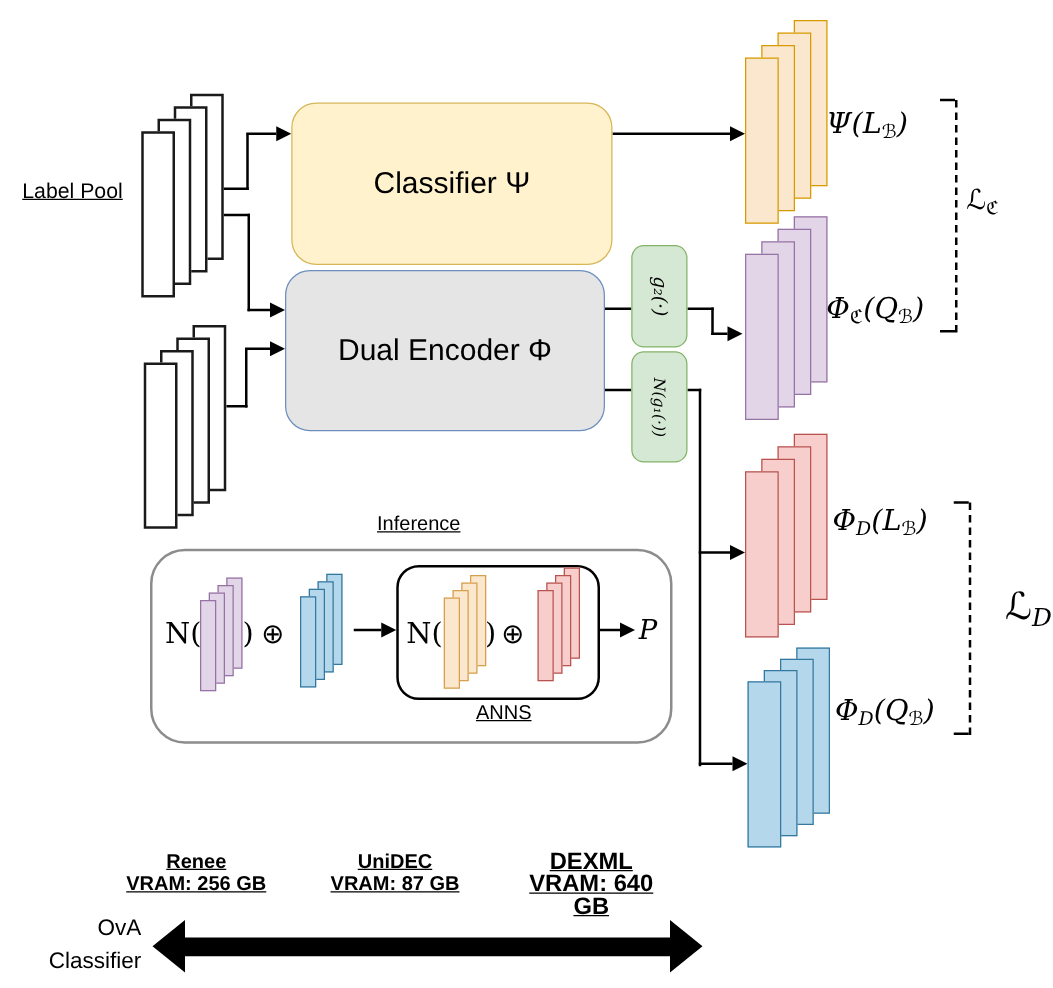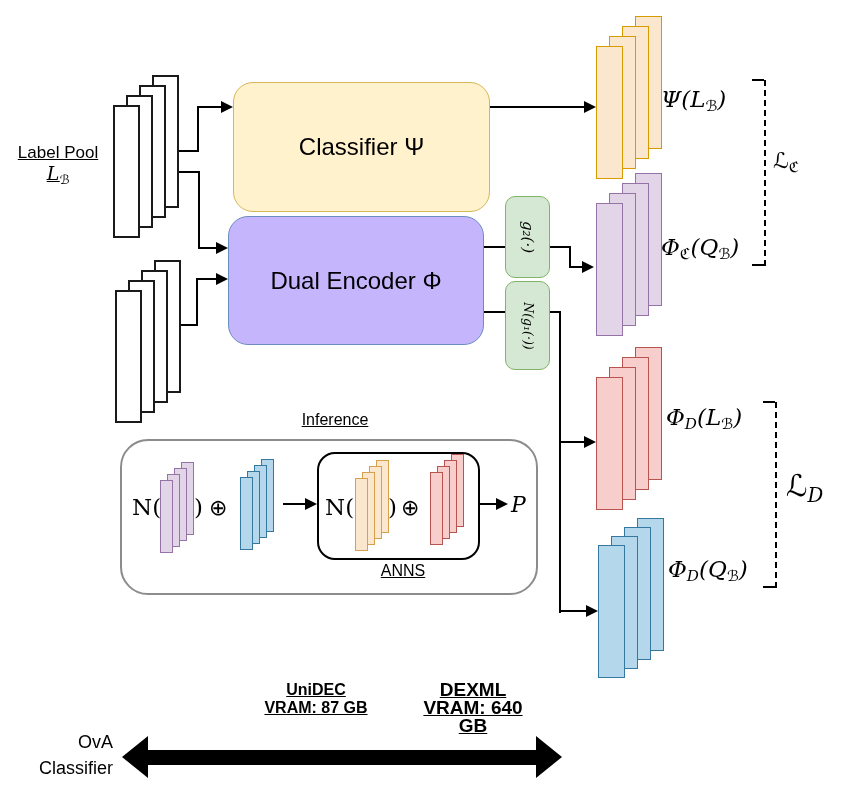--- a/index.html
+++ b/index.html
@@ -58,41 +58,40 @@
 
   <div class="hl" style="left:550px;top:311px;width:11px;"></div>
   <div class="vl" style="left:559px;top:311px;height:302px;"></div>
   <div class="hl" style="left:559px;top:441px;width:25px;"></div>
   <div class="arr" style="left:584px;top:436px;"></div>
   <div class="hl" style="left:559px;top:610px;width:27px;"></div>
   <div class="arr" style="left:586px;top:605px;"></div>
 
   <div class="abs ctr" style="left:6px;top:142px;width:104px;font-size:17px;line-height:21px;">
     <div>Label Pool</div>
-    <div class="math" style="font-size:19px;"><span>L</span><span class="sb">ℬ</span></div>
   </div>
   <div class="stack" style="left:113px;top:75px;">
       <div class="card" style="left: 39px; top: 0px; width: 27px; height: 133px; background: rgb(255, 255, 255); border: 2px solid rgb(26, 26, 26); z-index: 0;"></div>
       <div class="card" style="left: 26px; top: 10px; width: 27px; height: 133px; background: rgb(255, 255, 255); border: 2px solid rgb(26, 26, 26); z-index: 1;"></div>
       <div class="card" style="left: 13px; top: 20px; width: 27px; height: 133px; background: rgb(255, 255, 255); border: 2px solid rgb(26, 26, 26); z-index: 2;"></div>
       <div class="card" style="left: 0px; top: 30px; width: 27px; height: 133px; background: rgb(255, 255, 255); border: 2px solid rgb(26, 26, 26); z-index: 3;"></div>
     </div>
 
   <div class="stack" style="left:115px;top:260px;">
       <div class="card" style="left: 39px; top: 0px; width: 27px; height: 133px; background: rgb(255, 255, 255); border: 2px solid rgb(26, 26, 26); z-index: 0;"></div>
       <div class="card" style="left: 26px; top: 10px; width: 27px; height: 133px; background: rgb(255, 255, 255); border: 2px solid rgb(26, 26, 26); z-index: 1;"></div>
       <div class="card" style="left: 13px; top: 20px; width: 27px; height: 133px; background: rgb(255, 255, 255); border: 2px solid rgb(26, 26, 26); z-index: 2;"></div>
       <div class="card" style="left: 0px; top: 30px; width: 27px; height: 133px; background: rgb(255, 255, 255); border: 2px solid rgb(26, 26, 26); z-index: 3;"></div>
     </div>
 
   <div class="rbox" style="left: 233px; top: 42px; width: 257px; height: 130px; background: rgb(255, 242, 204); border-color: rgb(214, 182, 86); margin-top: 40px;">
     <span style="font-size:24px;">Classifier Ψ</span>
   </div>
 
-  <div class="rbox" style="left: 228px; top: 216px; width: 256px; height: 129px; background: #c4b5fd; border-color: rgb(108, 142, 191);">
+  <div class="rbox" style="left: 228px; top: 216px; width: 256px; height: 129px; background: #e5e5e5; border-color: rgb(108, 142, 191);">
     <span style="font-size:24px;">Dual Encoder Φ</span>
   </div>
 
   <div class="gbox" style="left: 505px; top: 196px; width: 45px; height: 82px; background: rgb(213, 232, 212); border-color: rgb(130, 179, 102);">
     <span class="vtext math" style="font-size:15px;">g₂(·)</span>
   </div>
 
   <div class="gbox" style="left: 505px; top: 281px; width: 45px; height: 89px; background: rgb(213, 232, 212); border-color: rgb(130, 179, 102);">
     <span class="vtext math" style="font-size:12.5px;">N(g₁(·))</span>
   </div>
@@ -130,21 +129,21 @@
   <div class="abs math" style="left:668px;top:556px;font-size:23px;"><span>Φ</span><span class="sb">D</span><span>(Q</span><span class="sb">ℬ</span><span>)</span></div>
 
   <div class="dash-v" style="left:764px;top:80px;height:186px;"></div>
   <div class="dash-h" style="left:752px;top:79px;width:12px;"></div>
   <div class="dash-h" style="left:752px;top:264px;width:12px;"></div>
   <div class="abs math" style="left:773px;top:148px;font-size:22px;"><span>ℒ</span><span class="sb">ℭ</span></div>
 
   <div class="dash-v" style="left:775px;top:402px;height:186px;"></div>
   <div class="dash-h" style="left:763px;top:401px;width:12px;"></div>
   <div class="dash-h" style="left:763px;top:586px;width:12px;"></div>
-  <div class="abs math" style="left:786px;top:468px;font-size:30px;"><span>ℒ</span><span class="sb">D</span></div>
+  <div class="abs math" style="left:804px;top:468px;font-size:30px;"><span>ℒ</span><span class="sb">D</span></div>
 
   <div class="abs ctr" style="left:270px;top:411px;width:130px;font-size:16px;">Inference</div>
   <div class="abs" style="left:120px;top:439px;width:418px;height:156px;border:2px solid #8C8C8C;border-radius:28px;box-sizing:border-box;background:#fff;"></div>
 
   <div class="abs math up" style="left:132px;top:494px;font-size:23px;"><span>N</span><span>(</span></div>
   <div class="stack" style="left:160px;top:462px;">
       <div class="card" style="left: 21px; top: 0px; width: 13px; height: 73px; background: rgb(225, 213, 231); border: 1.5px solid rgb(150, 115, 166); z-index: 0;"></div>
       <div class="card" style="left: 14px; top: 6px; width: 13px; height: 73px; background: rgb(225, 213, 231); border: 1.5px solid rgb(150, 115, 166); z-index: 1;"></div>
       <div class="card" style="left: 7px; top: 12px; width: 13px; height: 73px; background: rgb(225, 213, 231); border: 1.5px solid rgb(150, 115, 166); z-index: 2;"></div>
       <div class="card" style="left: 0px; top: 18px; width: 13px; height: 73px; background: rgb(225, 213, 231); border: 1.5px solid rgb(150, 115, 166); z-index: 3;"></div>
@@ -176,20 +175,24 @@
       <div class="card" style="left: 14px; top: 6px; width: 13px; height: 73px; background: rgb(248, 206, 204); border: 1.5px solid rgb(184, 84, 80); z-index: 1;"></div>
       <div class="card" style="left: 7px; top: 12px; width: 13px; height: 73px; background: rgb(248, 206, 204); border: 1.5px solid rgb(184, 84, 80); z-index: 2;"></div>
       <div class="card" style="left: 0px; top: 18px; width: 13px; height: 73px; background: rgb(248, 206, 204); border: 1.5px solid rgb(184, 84, 80); z-index: 3;"></div>
     </div>
   <div class="abs ctr" style="left:358px;top:562px;width:90px;font-size:16px;text-align:center;">ANNS</div>
 
   <div class="hl" style="left:480px;top:503px;width:16px;"></div>
   <div class="arr" style="left:496px;top:498px;"></div>
   <div class="abs math" style="left:511px;top:492px;font-size:22px;">P</div>
 
+  <div class="abs ctr bold" style="left:97px;top:681px;width:120px;font-size:16px;line-height:18px;">
+    <div>Renee</div>
+    <div>VRAM: 256 GB</div>
+  </div>
   <div class="abs ctr bold" style="left:256px;top:681px;width:120px;font-size:16px;line-height:18px;">
     <div>UniDEC</div>
     <div>VRAM: 87 GB</div>
   </div>
   <div class="abs ctr bold" style="left:413px;top:681px;width:120px;font-size:19px;line-height:18px;">
     <div>DEXML</div>
     <div>VRAM: 640 GB</div>
   </div>
 
   <div class="abs" style="left:3px;top:729px;width:110px;font-size:18px;line-height:26px;text-align:right;">

